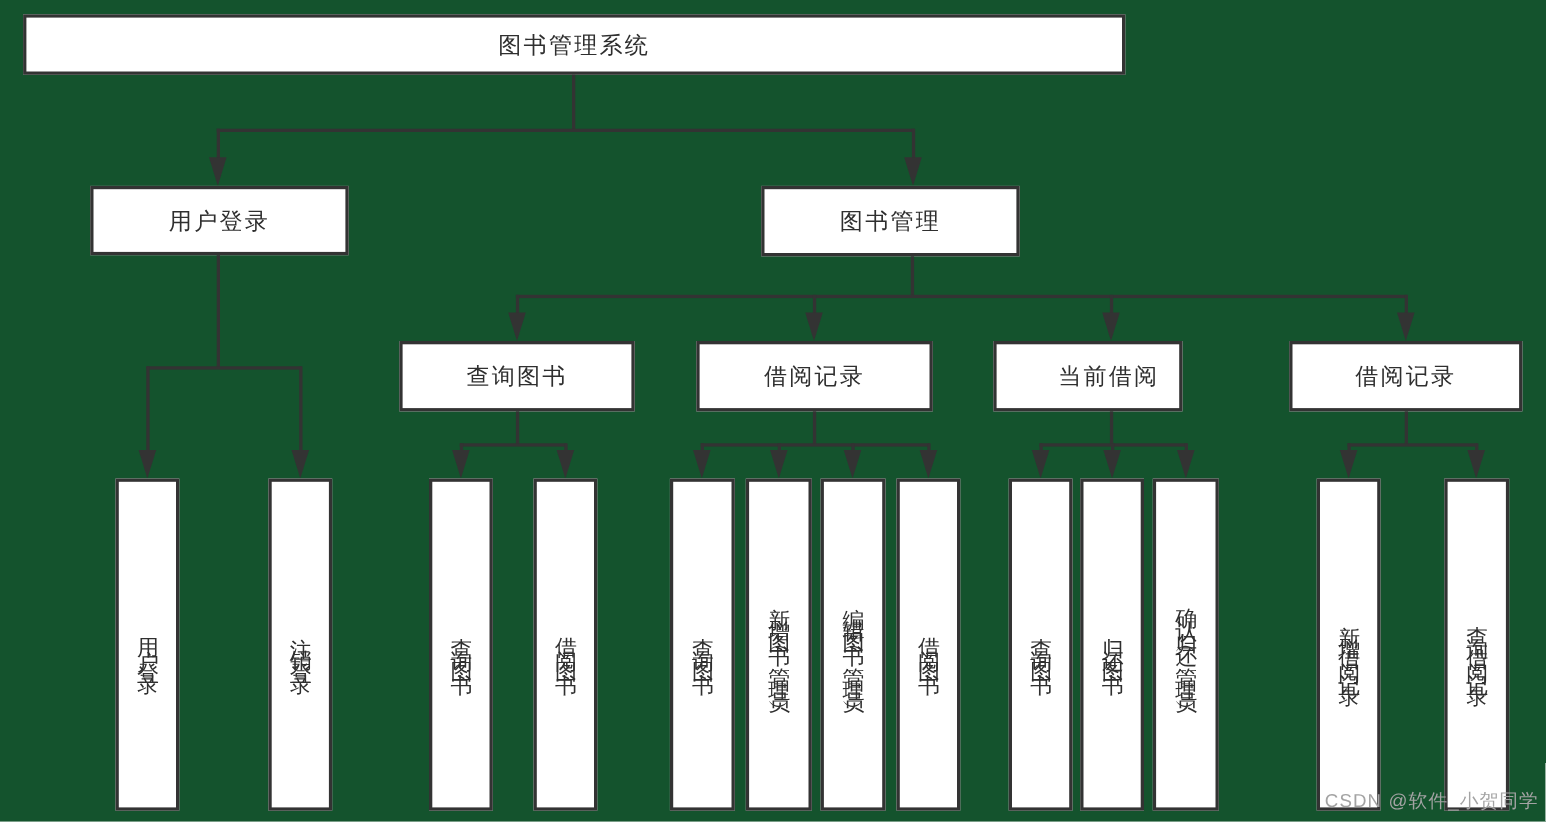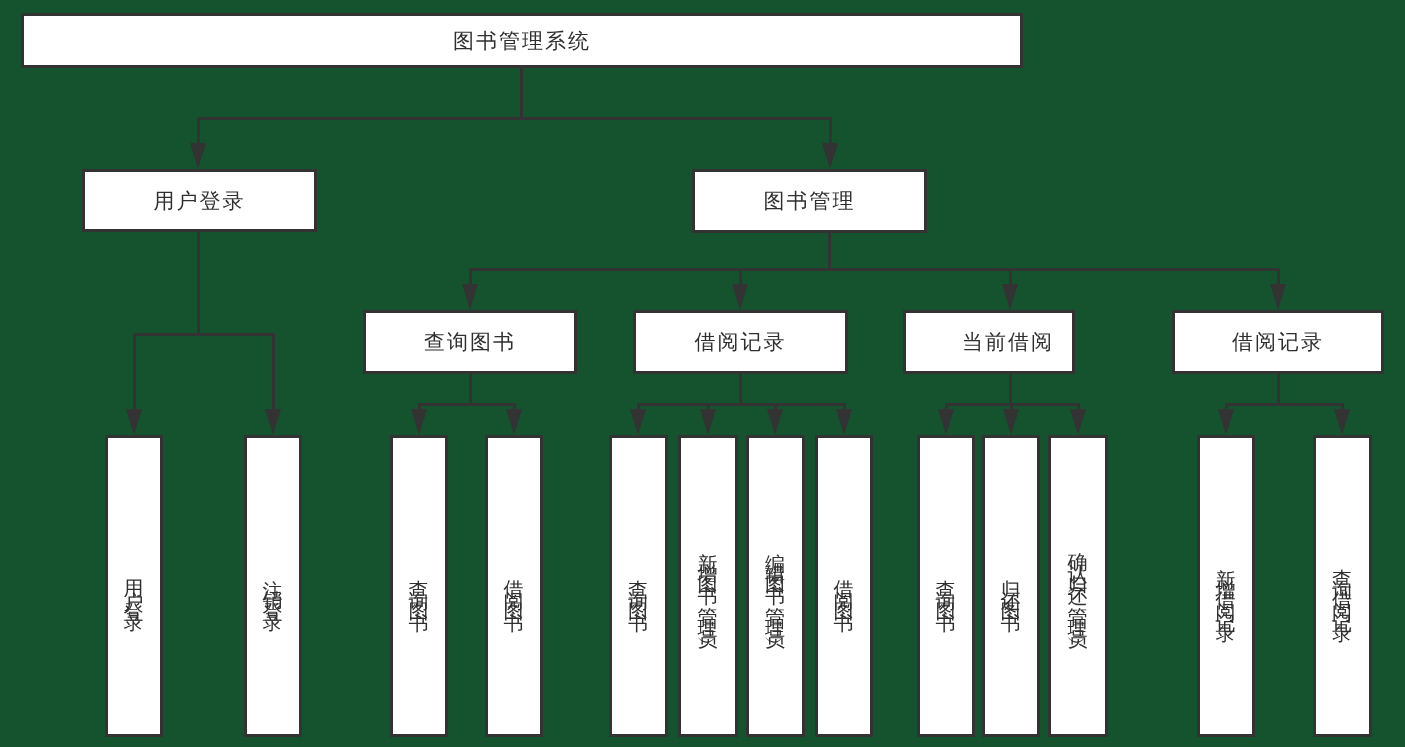--- a/index.html
+++ b/index.html
@@ -178,14 +178,15 @@
     <span class="vlabel">确认归还（管理员）</span>
   </div>
 
   <div class="box" style="left:1197px; top:435px; width:58px; height:302px;">
     <span class="vlabel">新增借阅记录</span>
   </div>
   <div class="box" style="left:1313px; top:435px; width:59px; height:302px;">
     <span class="vlabel">查询借阅记录</span>
   </div>
 
+  <div class="watermark">CSDN @软件_小贺同学</div>
 
 </div>
 
 </body></html>

